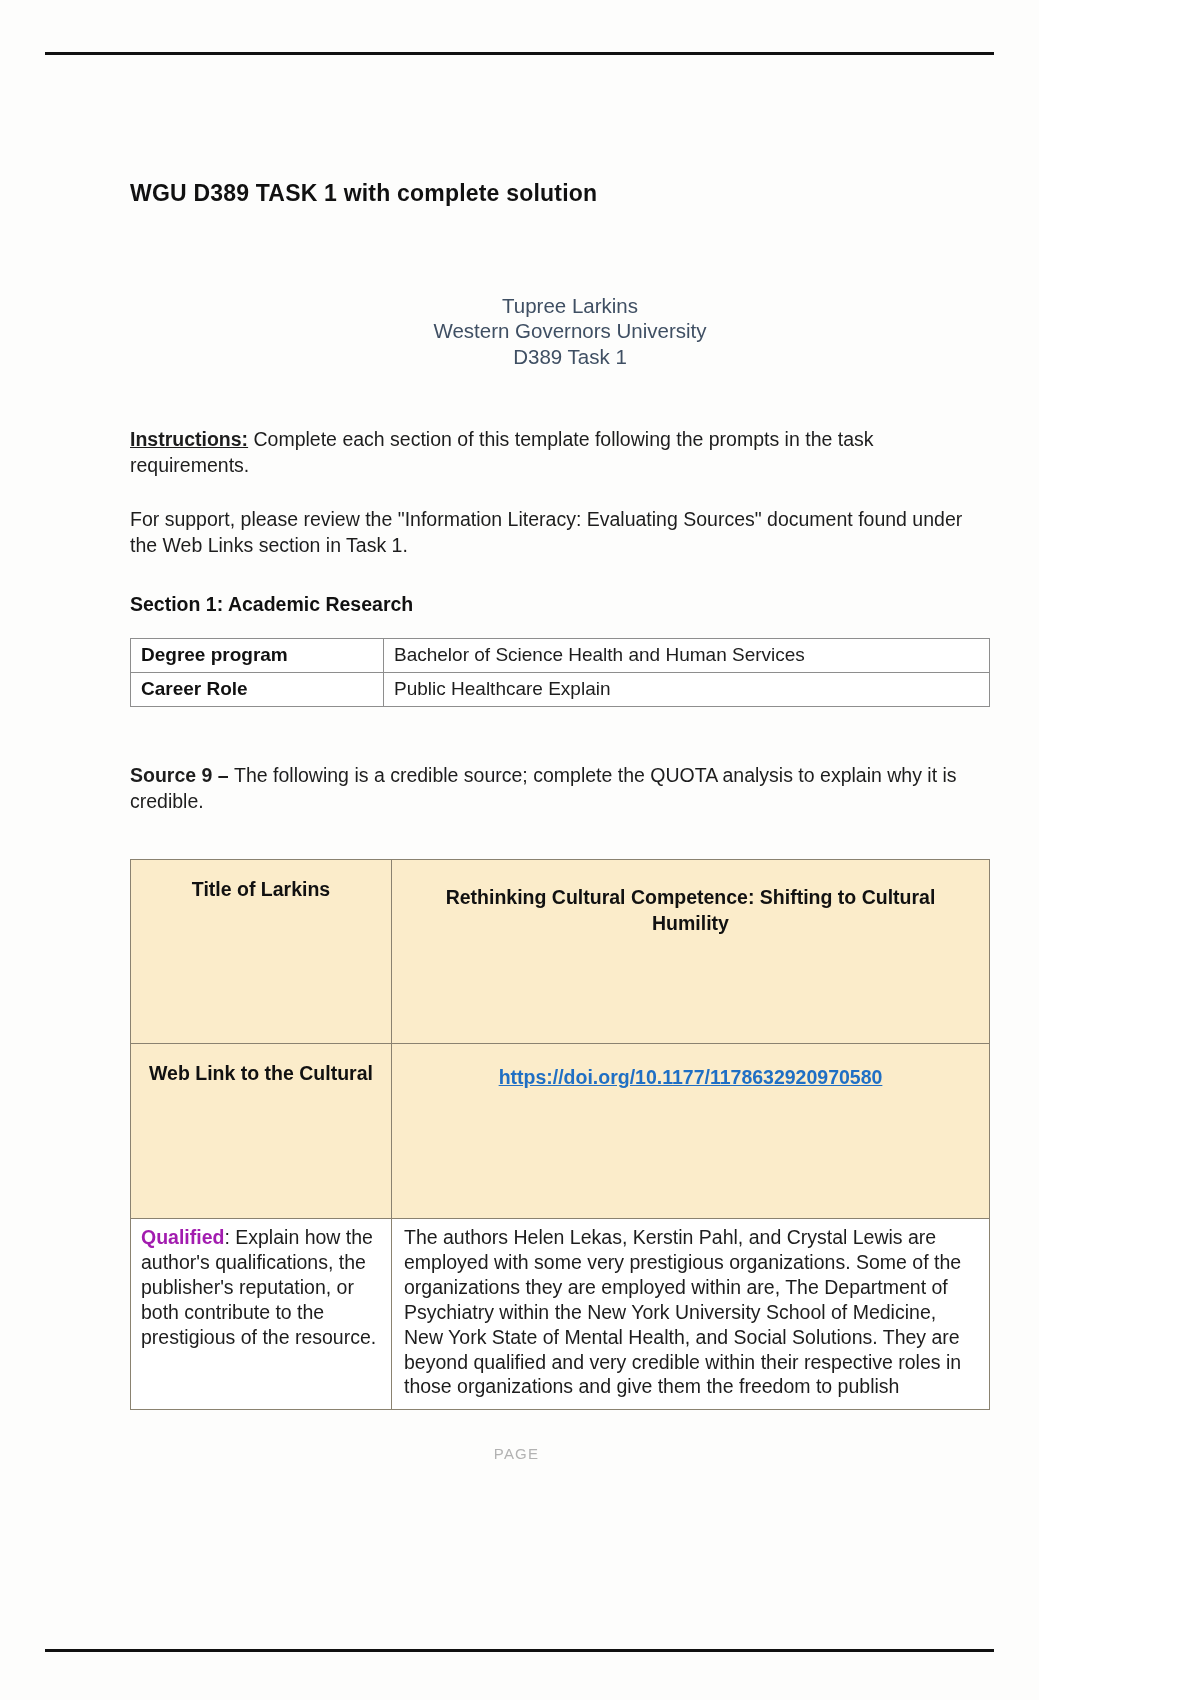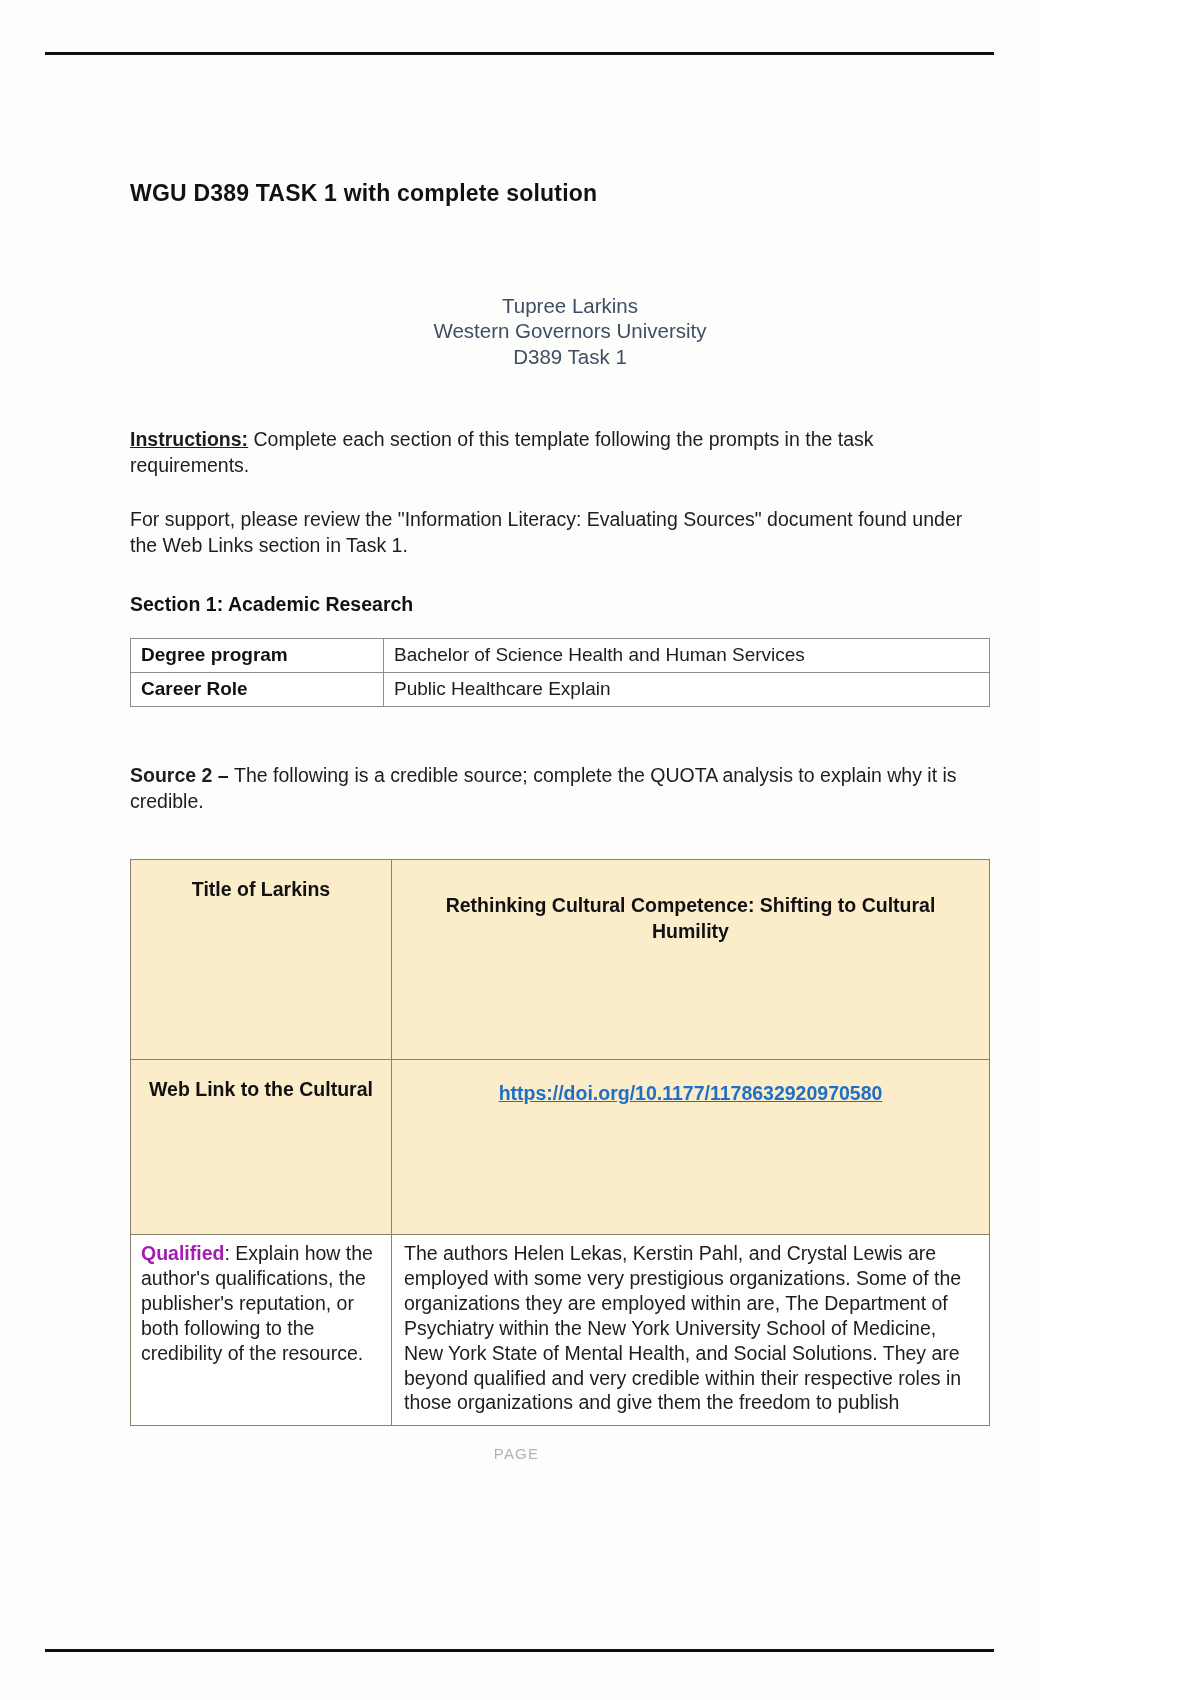--- a/index.html
+++ b/index.html
@@ -128,21 +128,21 @@
     font-weight: bold;
     padding: 18px 14px;
     color: #111111;
   }
   .quota-table tr.cream td {
     background: #fbecca;
   }
   .quota-table td.q-value-title {
     text-align: center;
     font-weight: bold;
-    padding: 32px 28px;
+    padding: 24px 28px;
     line-height: 1.35;
     color: #111111;
   }
   .row-title td { height: 135px; }
   .row-link td { height: 130px; }
 
   .q-link-cell {
     text-align: center;
     padding: 22px 20px;
   }
@@ -217,38 +217,38 @@
           <td class="value">Bachelor of Science Health and Human Services</td>
         </tr>
         <tr>
           <td class="label">Career Role</td>
           <td class="value">Public Healthcare Explain</td>
         </tr>
       </tbody>
     </table>
 
     <p class="para">
-      <b>Source 2 – </b><span>The following is a credible source; complete the QUOTA analysis to explain why it is credible.</span>
+      <b>Source 9 – </b><span>The following is a credible source; complete the QUOTA analysis to explain why it is credible.</span>
     </p>
 
     <table class="quota-table">
       <tbody>
         <tr class="cream row-title">
           <td class="q-label">Title of Larkins</td>
           <td class="q-value-title">Rethinking Cultural Competence: Shifting to Cultural Humility</td>
         </tr>
         <tr class="cream row-link">
           <td class="q-label">Web Link to the Cultural</td>
           <td class="q-link-cell">
             <span class="q-link">https://doi.org/10.1177/1178632920970580</span>
           </td>
         </tr>
         <tr class="row-qualified">
           <td class="q-label-left">
-            <b>Qualified</b><span>: Explain how the author's qualifications, the publisher's reputation, or both following to the credibility of the resource.</span>
+            <b>Qualified</b><span>: Explain how the author's qualifications, the publisher's reputation, or both contribute to the prestigious of the resource.</span>
           </td>
           <td class="q-body"> The authors Helen Lekas, Kerstin Pahl, and Crystal Lewis are employed with some very prestigious organizations. Some of the organizations they are employed within are, The Department of Psychiatry within the New York University School of Medicine, New York State of Mental Health, and Social Solutions. They are beyond qualified and very credible within their respective roles in those organizations and give them the freedom to publish</td>
         </tr>
       </tbody>
     </table>
 
   </div>
 
   <div class="footer">PAGE</div>
 

